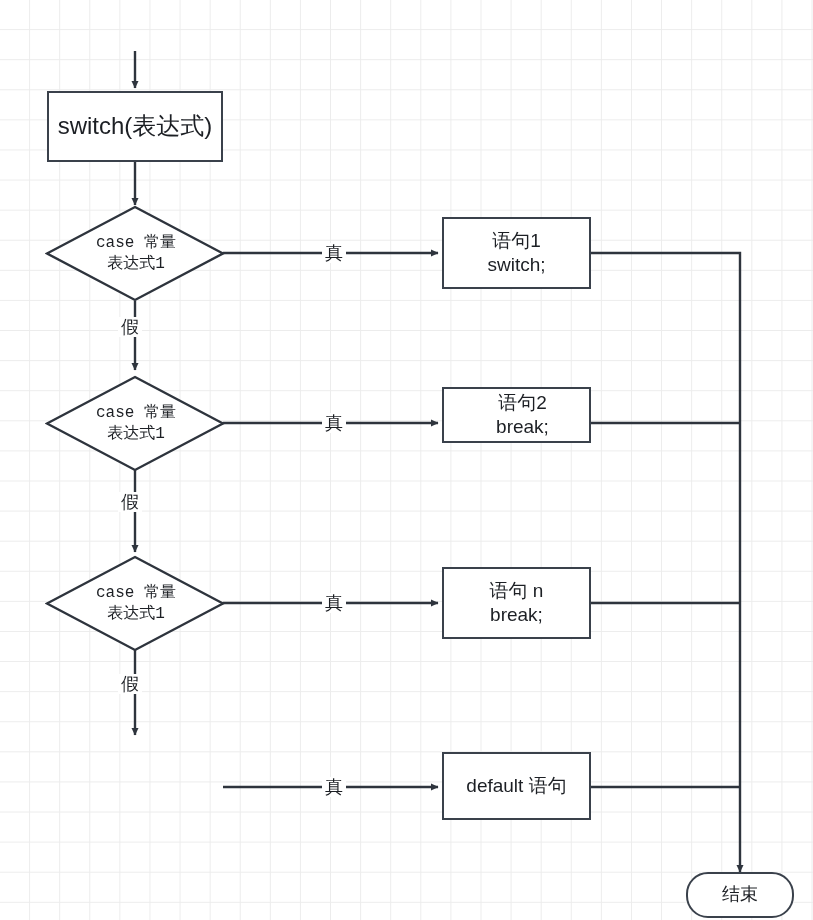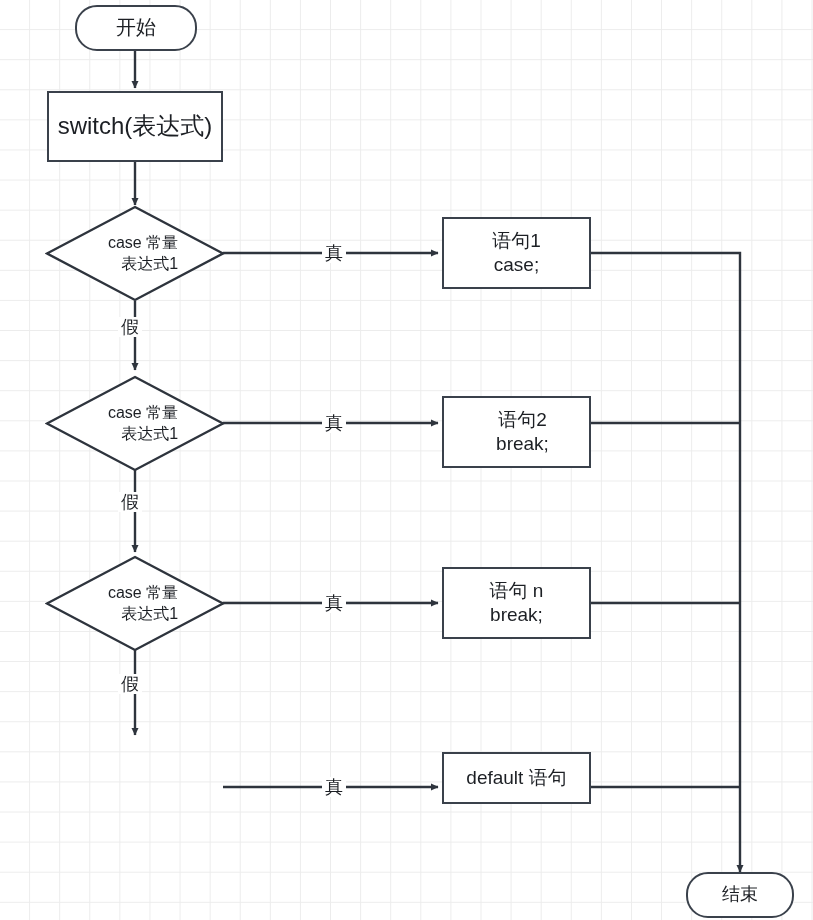--- a/index.html
+++ b/index.html
@@ -56,32 +56,33 @@
     position: absolute;
   }
   .diamond-wrap svg {
     position: absolute;
     left: 0;
     top: 0;
     display: block;
   }
   .diamond-label {
     position: absolute;
-    left: 8px;
+    left: 1px;
     top: 0;
     width: 100%;
     height: 100%;
     display: flex;
     align-items: center;
     justify-content: center;
-    text-align: right;
+    text-align: center;
     color: #1c1f24;
     line-height: 1.3;
     white-space: pre-line;
     pointer-events: none;
+    font-family: Liberation Mono, monospace;
   }
   .edge-label {
     position: absolute;
     background: #ffffff;
     color: #1c1f24;
     text-align: center;
     line-height: 1;
     padding: 1px 3px;
     white-space: nowrap;
   }
@@ -118,23 +119,20 @@
 
     <path d="M591,253 L740,253 L740,872" stroke="#2e343d" stroke-width="2.4" fill="none" marker-end="url(#ah)"></path>
 
     <path d="M591,423 L740,423" stroke="#2e343d" stroke-width="2.4" fill="none"></path>
 
     <path d="M591,603 L740,603" stroke="#2e343d" stroke-width="2.4" fill="none"></path>
 
     <path d="M591,787 L740,787" stroke="#2e343d" stroke-width="2.4" fill="none"></path>
   </svg>
 
-  <div class="node terminator" style="left:75px; top:5px; width:122px; height:46px; font-size:20px;">
-    <span class="txt">开始</span>
-  </div>
 
   <div class="node process" style="left:47px; top:91px; width:176px; height:71px; font-size:24px;">
     <span class="txt">switch(表达式)</span>
   </div>
 
   <div class="diamond-wrap" style="left:45px; top:205px; width:180px; height:97px;">
     <svg width="180" height="97" viewBox="0 0 180 97" xmlns="http://www.w3.org/2000/svg">
       <polygon points="90,2 178,48.5 90,95 2,48.5" fill="#ffffff" stroke="#2e343d" stroke-width="2.4"></polygon>
     </svg>
     <div class="diamond-label" style="font-size:16px;">case 常量
@@ -153,34 +151,34 @@
     <svg width="180" height="97" viewBox="0 0 180 97" xmlns="http://www.w3.org/2000/svg">
       <polygon points="90,2 178,48.5 90,95 2,48.5" fill="#ffffff" stroke="#2e343d" stroke-width="2.4"></polygon>
     </svg>
     <div class="diamond-label" style="font-size:16px;">case 常量
 表达式1</div>
   </div>
 
 
   <div class="node process" style="left:442px; top:217px; width:149px; height:72px; font-size:19px;">
     <span class="txt">语句1
-case;</span>
+switch;</span>
   </div>
 
-  <div class="node process" style="left:442px; top:396px; width:149px; height:72px; font-size:19px;padding-left:12px;">
+  <div class="node process" style="left:442px; top:387px; width:149px; height:56px; font-size:19px;padding-left:12px;">
     <span class="txt">语句2
 break;</span>
   </div>
 
   <div class="node process" style="left:442px; top:567px; width:149px; height:72px; font-size:19px;align-items:center;">
     <span class="txt">语句 n
 break;</span>
   </div>
 
-  <div class="node process" style="left:442px; top:752px; width:149px; height:52px; font-size:19px;">
+  <div class="node process" style="left:442px; top:752px; width:149px; height:68px; font-size:19px;">
     <span class="txt" style="white-space:normal;">default 语句</span>
   </div>
 
   <div class="node terminator" style="left:686px; top:872px; width:108px; height:46px; font-size:18px;">
     <span class="txt">结束</span>
   </div>
 
   <div class="edge-label" style="left:322px; top:243px; font-size:18px;">真</div>
   <div class="edge-label" style="left:322px; top:413px; font-size:18px;">真</div>
   <div class="edge-label" style="left:322px; top:593px; font-size:18px;">真</div>

